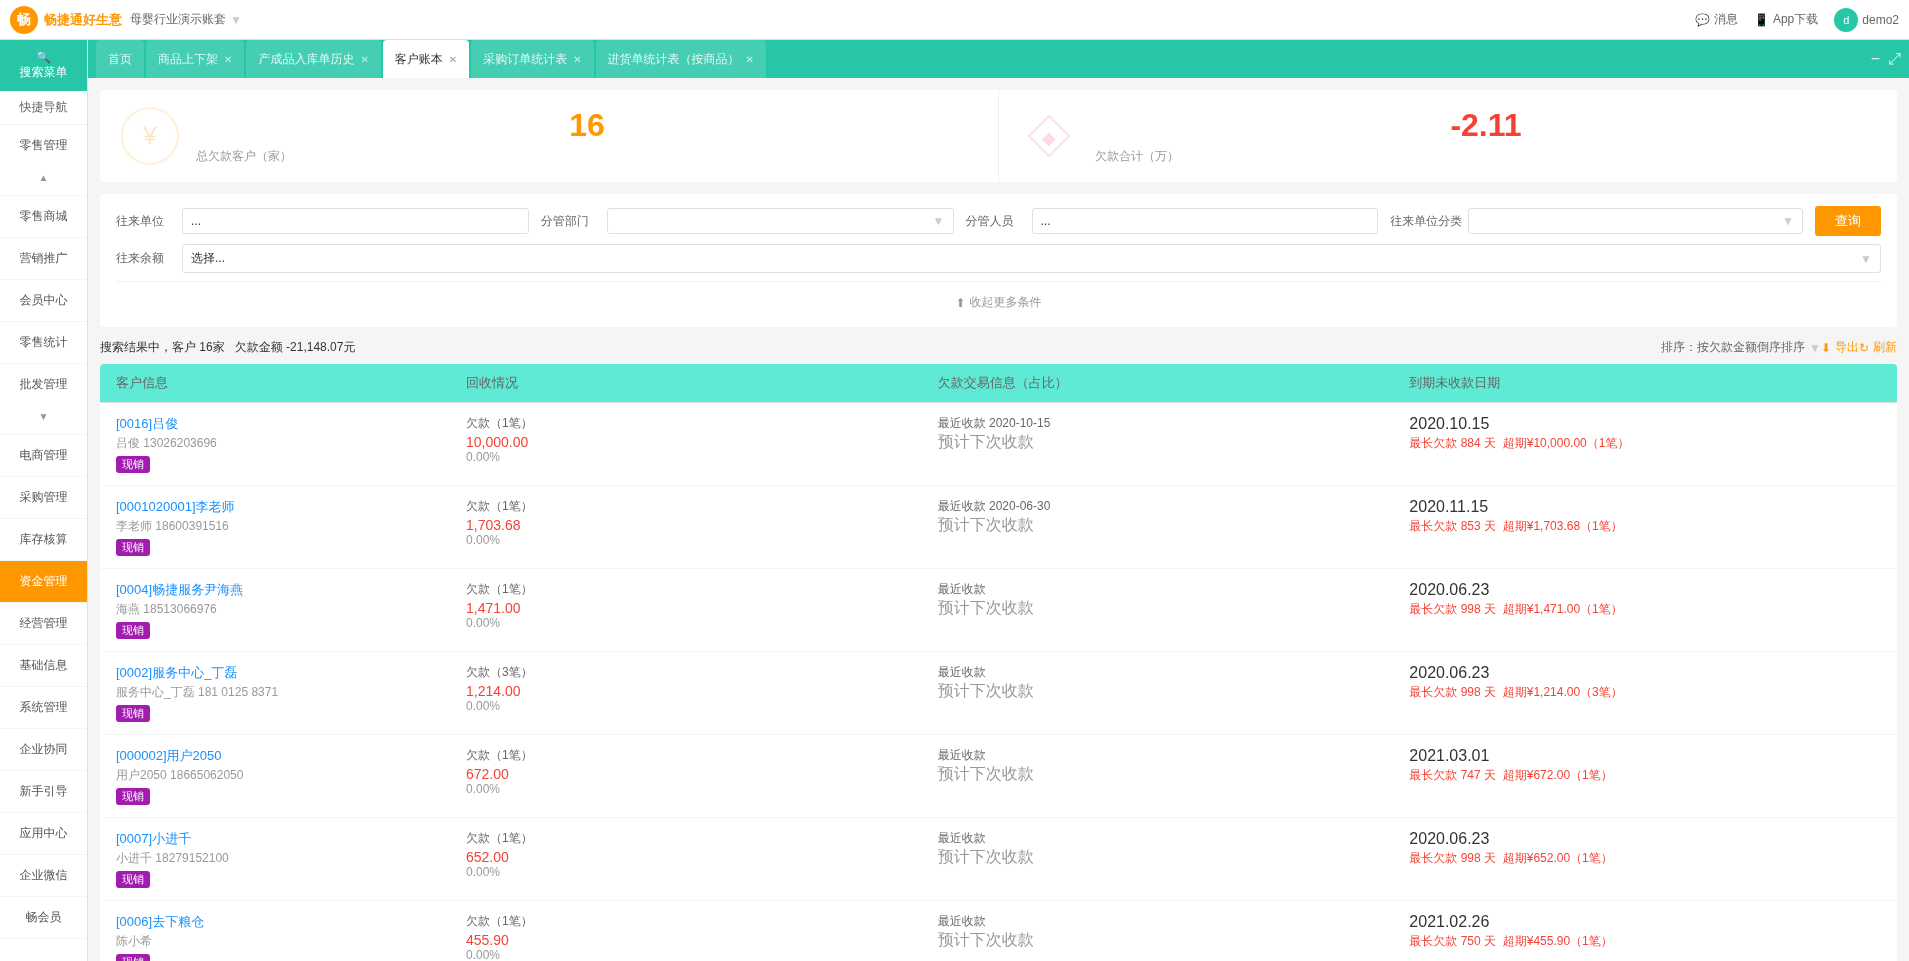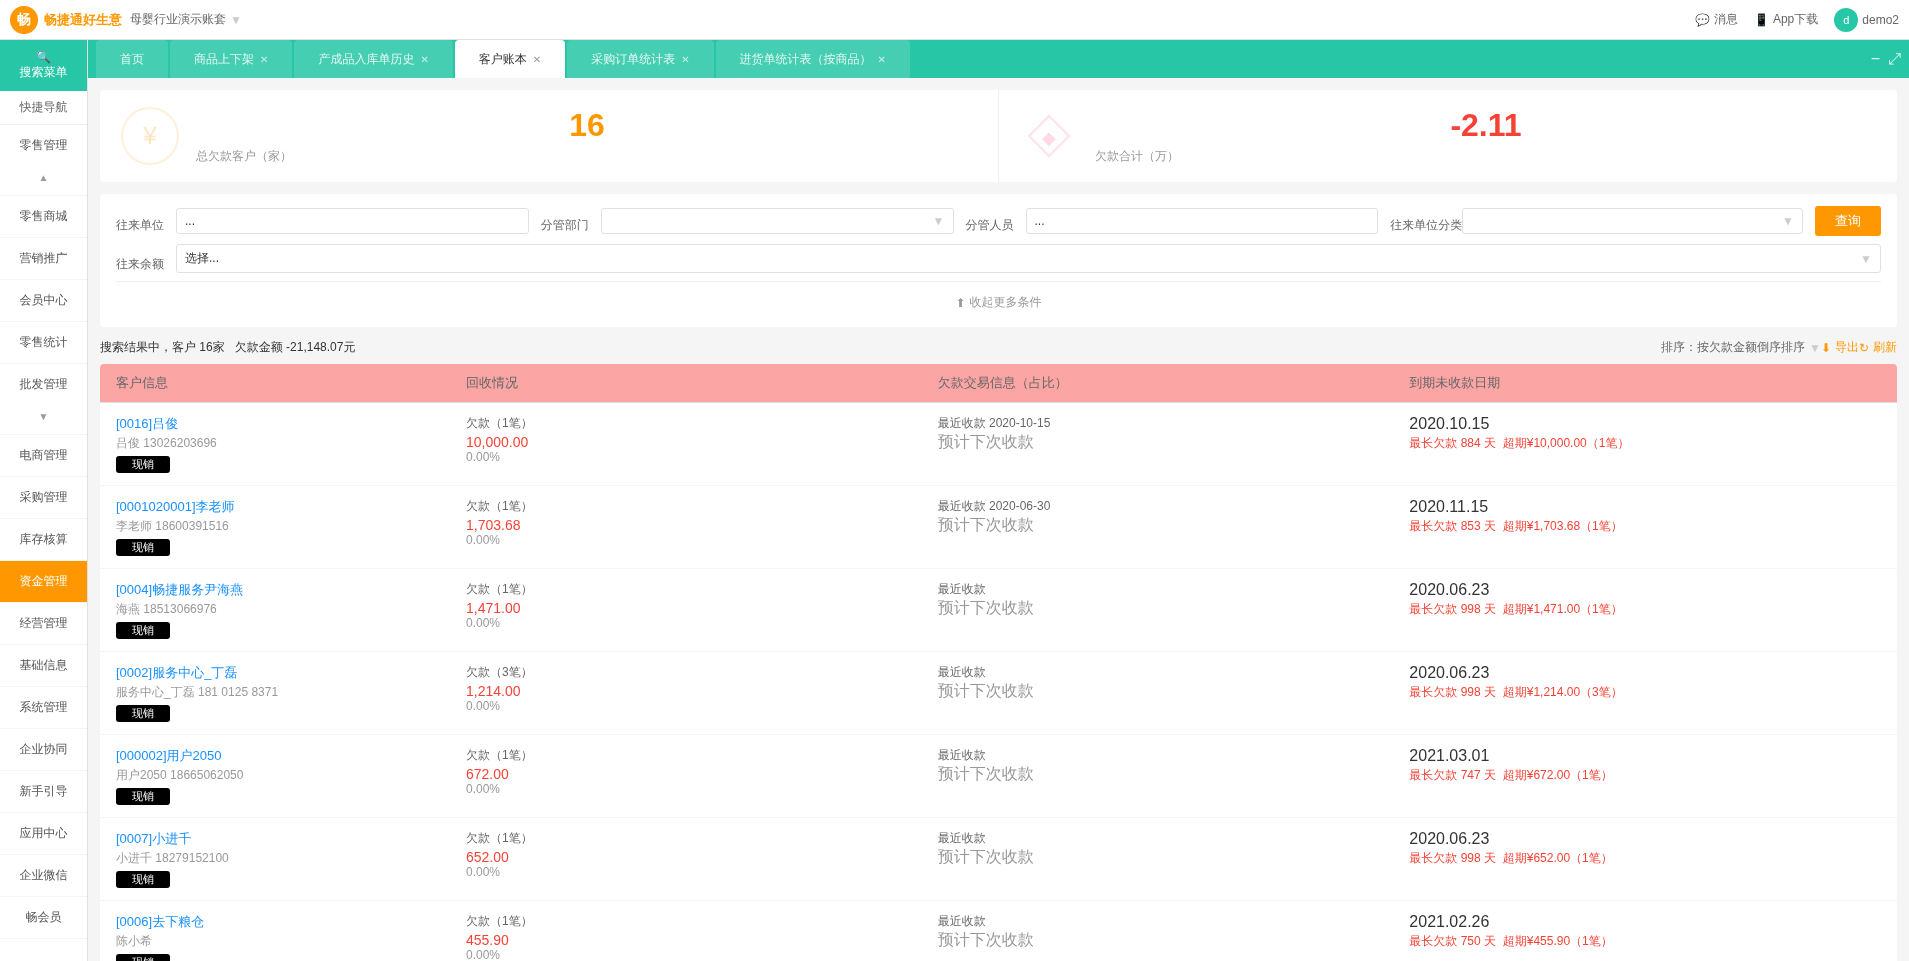--- a/index.html
+++ b/index.html
@@ -24,21 +24,21 @@
     .sidebar-search { padding: 10px 8px; background: #26c6a6; color: #fff; font-size: 12px; text-align: center; cursor: pointer; }
     .sidebar-quick-nav { padding: 8px; font-size: 12px; color: #666; text-align: center; cursor: pointer; border-bottom: 1px solid #f0f0f0; }
     .sidebar-item { padding: 12px 8px; font-size: 12px; color: #555; text-align: center; cursor: pointer; border-bottom: 1px solid #f5f5f5; display: flex; flex-direction: column; align-items: center; gap: 18px; }
     .sidebar-item.active { background: #ff9800; color: #fff; }
 
     
     .content-area { flex: 1; display: flex; flex-direction: column; overflow: hidden; }
 
     
     .tab-bar { display: flex; align-items: center; background: #26c6a6; padding: 0 8px; height: 38px; gap: 2px; }
-    .tab { display: flex; align-items: center; gap: 6px; padding: 6px 24px; border-radius: 4px 4px 0 0; font-size: 12px; cursor: pointer; color: rgba(255,255,255,0.85); background: rgba(255,255,255,0.15); height: 38px; }
+    .tab { display: flex; align-items: center; gap: 6px; padding: 6px 12px; border-radius: 4px 4px 0 0; font-size: 12px; cursor: pointer; color: rgba(255,255,255,0.85); background: rgba(255,255,255,0.15); height: 38px; }
     .tab.active { background: #fff; color: #333; }
     .tab-close { font-size: 10px; color: rgba(255,255,255,0.7); cursor: pointer; }
     .tab.active .tab-close { color: #999; }
     .tab-bar-actions { margin-left: auto; display: flex; gap: 8px; }
     .tab-bar-action { color: rgba(255,255,255,0.85); cursor: pointer; font-size: 16px; }
 
     
     .page-content { flex: 1; overflow-y: auto; background: #f5f5f5; padding: 12px; }
 
     
@@ -53,46 +53,46 @@
     .stat-number { font-size: 32px; font-weight: bold; text-align: center; }
     .stat-number.red { color: #f44336; }
     .stat-number.orange { color: #ff9800; }
     .stat-label { font-size: 12px; color: #999; margin-top: 4px; }
     .stat-actions { display: flex; gap: 12px; align-items: center; }
     .stat-action-btn { color: #999; font-size: 12px; cursor: pointer; display: flex; align-items: center; gap: 2px; }
 
     
     .filter-area { background: #fff; border-radius: 4px; padding: 12px 16px; margin-bottom: 12px; }
     .filter-row { display: flex; gap: 12px; align-items: center; margin-bottom: 8px; }
-    .filter-item { display: flex; align-items: flex-end; flex: 1; }
+    .filter-item { display: flex; align-items: center; gap: 6px; flex: 1; }
     .filter-label { font-size: 12px; color: #666; white-space: nowrap; min-width: 60px; }
     .filter-input { flex: 1; border: 1px solid #e0e0e0; border-radius: 3px; padding: 5px 8px; font-size: 12px; color: #333; display: flex; align-items: center; justify-content: space-between; cursor: pointer; background: #fff; }
     .filter-select { flex: 1; border: 1px solid #e0e0e0; border-radius: 3px; padding: 5px 8px; font-size: 12px; color: #333; display: flex; align-items: center; justify-content: space-between; cursor: pointer; background: #fff; }
     .search-btn { background: #ff9800; color: #fff; border: none; border-radius: 3px; padding: 6px 20px; font-size: 13px; cursor: pointer; }
     .collapse-btn { display: flex; align-items: center; justify-content: center; color: #999; font-size: 12px; cursor: pointer; padding: 4px; gap: 4px; }
 
     
     .results-bar { display: flex; align-items: center; justify-content: space-between; margin-bottom: 8px; }
     .results-info { font-size: 12px; color: #666; }
     .results-info span { color: #333; font-weight: 500; }
     .results-actions { display: flex; align-items: center; font-size: 12px; color: #666; }
     .sort-select { display: flex; align-items: center; gap: 4px; cursor: pointer; }
     .action-link { display: flex; align-items: center; gap: 4px; cursor: pointer; }
     .action-link.orange { color: #ff9800; }
 
     
     .data-table { background: #fff; border-radius: 4px; overflow: hidden; }
-    .table-header { display: grid; grid-template-columns: 350px 1fr 1fr 1fr; background: #fca5a5; border-bottom: 1px solid #e0e0e0; padding: 10px 16px; font-family: Liberation Mono, monospace; }
+    .table-header { display: grid; grid-template-columns: 350px 1fr 1fr 1fr; background: #5eead4; border-bottom: 1px solid #e0e0e0; padding: 10px 16px; font-family: Liberation Mono, monospace; }
     .table-header-cell { font-size: 13px; color: #666; font-weight: 500; }
     .table-row { display: grid; grid-template-columns: 350px 1fr 1fr 1fr; border-bottom: 1px solid #f5f5f5; padding: 12px 16px; align-items: start; }
 
     .customer-info { }
     .customer-name { color: #1890ff; font-size: 13px; cursor: pointer; }
     .customer-contact { font-size: 12px; color: #999; margin-top: 2px; }
-    .customer-badge { display: inline-block; background: #000000; color: #fff; font-size: 11px; padding: 1px 16px; border-radius: 3px; margin-top: 4px; }
+    .customer-badge { display: inline-block; background: #a21caf; color: #fff; font-size: 11px; padding: 1px 6px; border-radius: 3px; margin-top: 4px; }
 
     .debt-info { }
     .debt-label { font-size: 12px; color: #666; }
     .debt-amount { font-size: 14px; color: #f44336; font-weight: 500; margin-top: 2px; }
     .debt-ratio { font-size: 12px; color: #999; }
 
     .recovery-info { }
     .recovery-label { font-size: 12px; color: #666; }
     .recovery-next { font-size: 16px; color: #999; }
 

